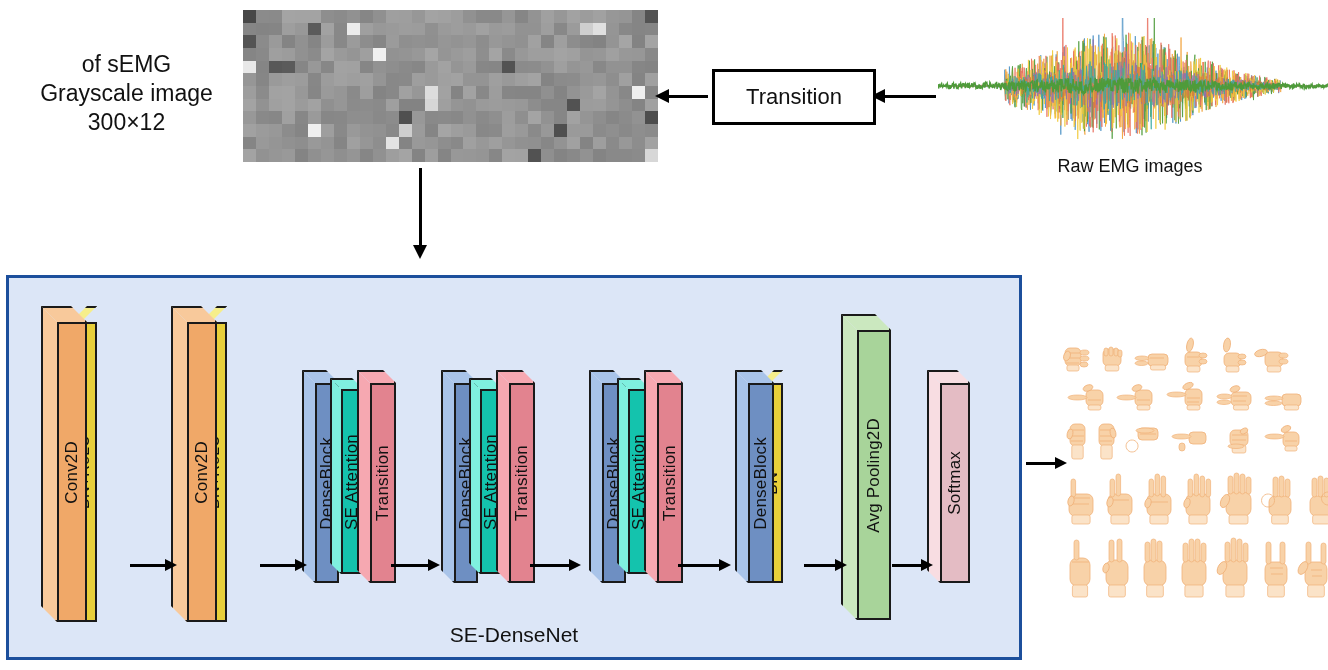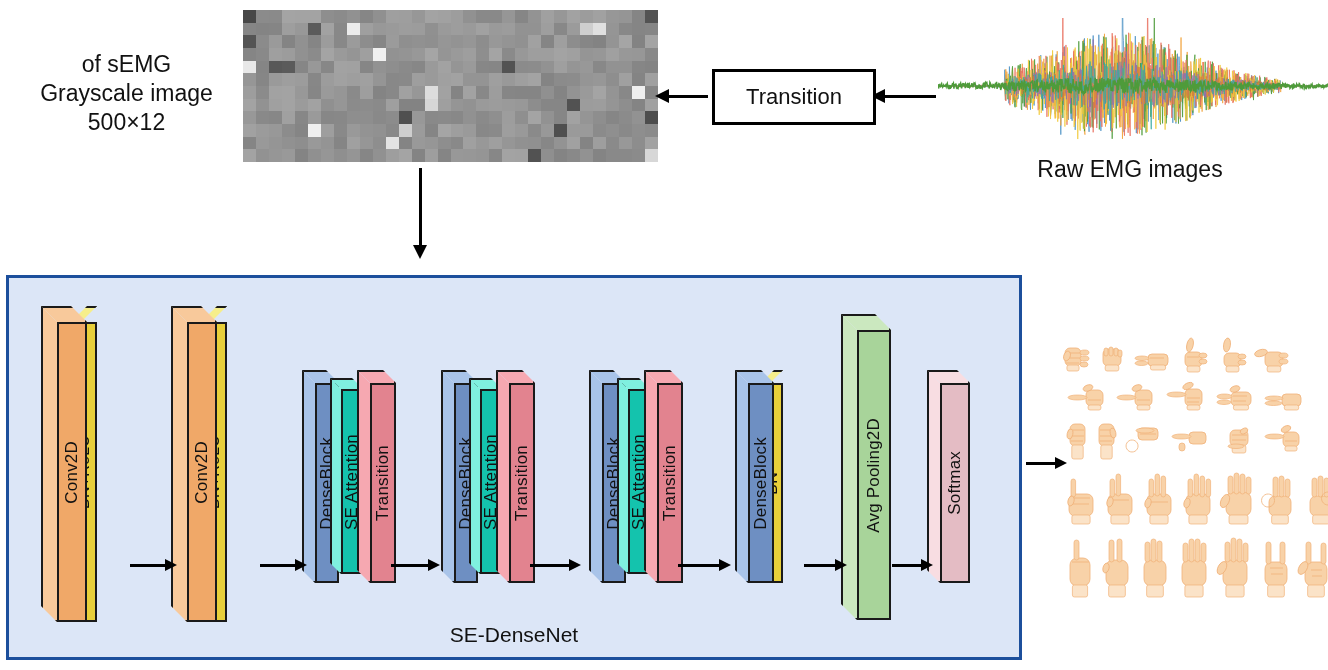--- a/index.html
+++ b/index.html
@@ -26,21 +26,21 @@
   .prep-box {
     position: absolute; left: 712px; top: 69px; width: 164px; height: 56px;
     border: 3px solid #000; background: #fff;
     display: flex; align-items: center; justify-content: center;
     font-size: 22px; color: #111;
   }
 
   .emg-wrap { position: absolute; left: 938px; top: 18px; width: 390px; height: 136px; }
   .emg-label {
     position: absolute; left: 960px; top: 156px; width: 340px;
-    text-align: center; font-size: 23px; color: #111;
+    text-align: center; font-size: 18px; color: #111;
   }
 
   
   .arrow-h { position: absolute; height: 3px; background: #000; }
   .arrow-h::after {
     content: ""; position: absolute; top: -6px; width: 0; height: 0;
     border-top: 7.5px solid transparent; border-bottom: 7.5px solid transparent;
   }
   .arrow-h.left::after { left: -13px; border-right: 14px solid #000; }
 
@@ -91,21 +91,21 @@
   .hand svg { display: block; }
 </style>
 </head>
 <body>
 
 <div id="stage">
 
   <div class="grayscale-label">
     <div>of sEMG</div>
     <div>Grayscale image</div>
-    <div>500×12</div>
+    <div>300×12</div>
   </div>
 
   <div class="grayscale-img" id="gsimg">
       <div class="gs-cell" style="left:0.00px;top:0.00px;width:13.57px;height:13.27px;background:rgb(72,72,72)"></div>
       <div class="gs-cell" style="left:12.97px;top:0.00px;width:13.57px;height:13.27px;background:rgb(139,139,139)"></div>
       <div class="gs-cell" style="left:25.94px;top:0.00px;width:13.57px;height:13.27px;background:rgb(138,138,138)"></div>
       <div class="gs-cell" style="left:38.91px;top:0.00px;width:13.57px;height:13.27px;background:rgb(164,164,164)"></div>
       <div class="gs-cell" style="left:51.88px;top:0.00px;width:13.57px;height:13.27px;background:rgb(163,163,163)"></div>
       <div class="gs-cell" style="left:64.84px;top:0.00px;width:13.57px;height:13.27px;background:rgb(163,163,163)"></div>
       <div class="gs-cell" style="left:77.81px;top:0.00px;width:13.57px;height:13.27px;background:rgb(142,142,142)"></div>

